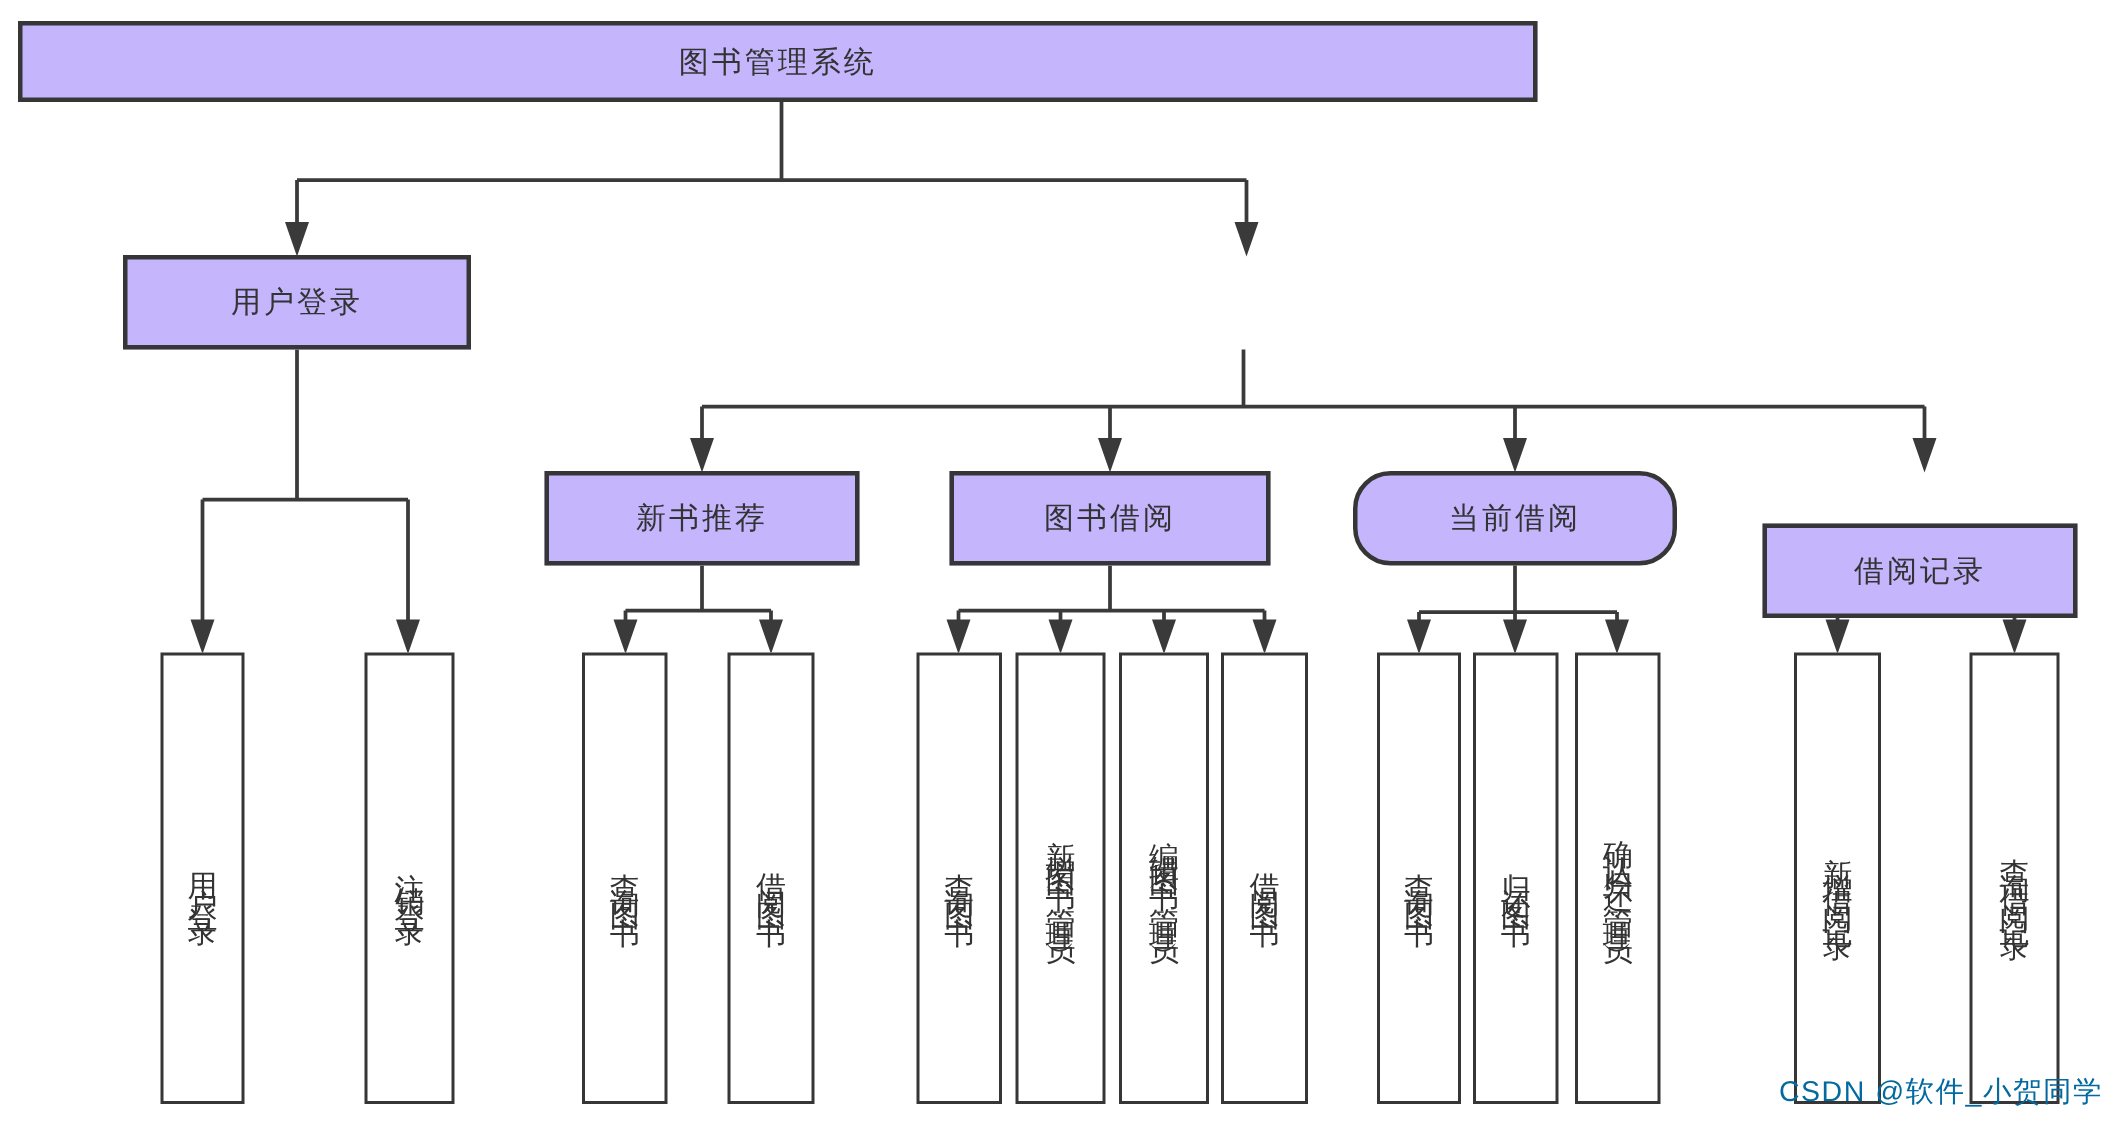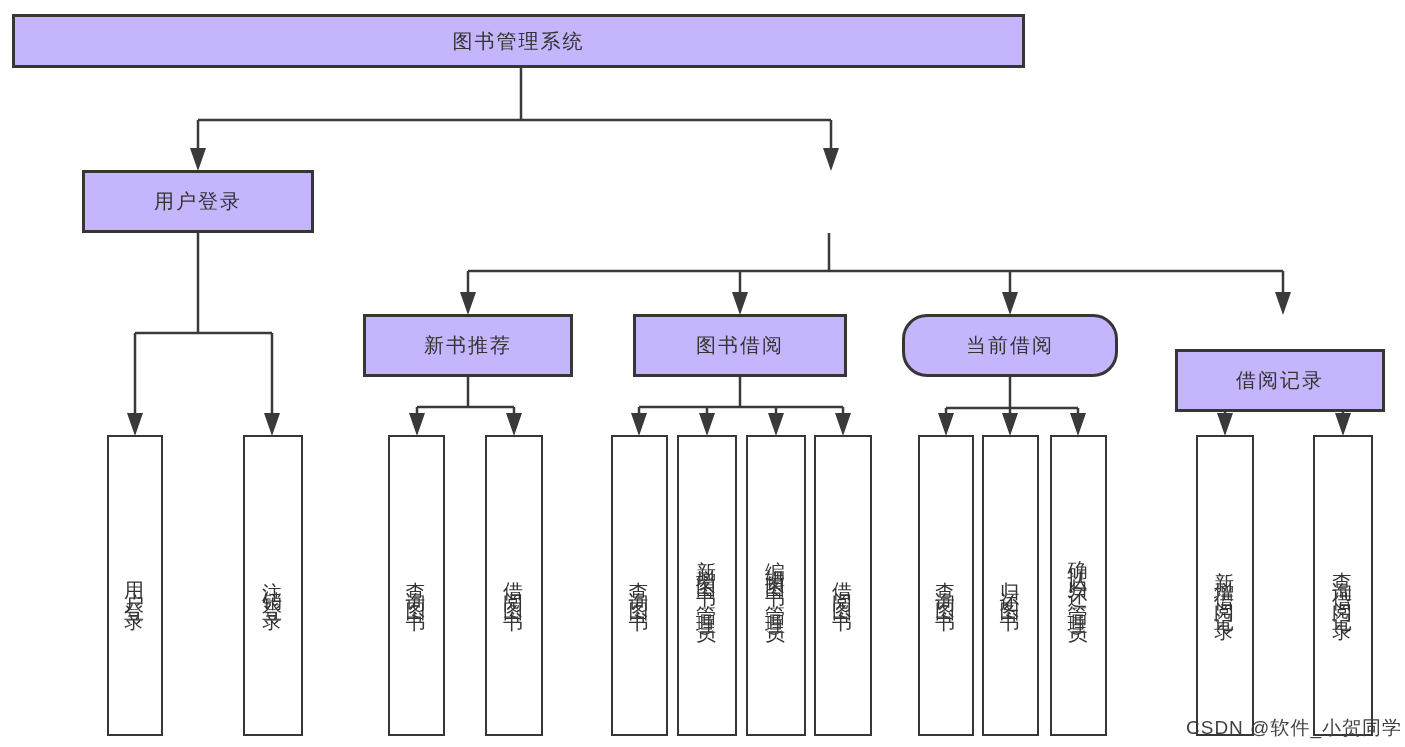--- a/index.html
+++ b/index.html
@@ -47,21 +47,21 @@
     letter-spacing: 10px;
     white-space: nowrap;
   }
   .leaf.long .vtext { letter-spacing: 9px; }
   .watermark {
     position: absolute;
     left: 1186px;
     top: 715px;
     font-size: 19px;
     letter-spacing: 1px;
-    color: #404040;
+    color: #0369a1;
     z-index: 5;
     white-space: nowrap;
   }
 </style>
 </head>
 <body>
 
 <div class="canvas">
 
   <svg class="wires" viewBox="0 0 1405 747" xmlns="http://www.w3.org/2000/svg">

